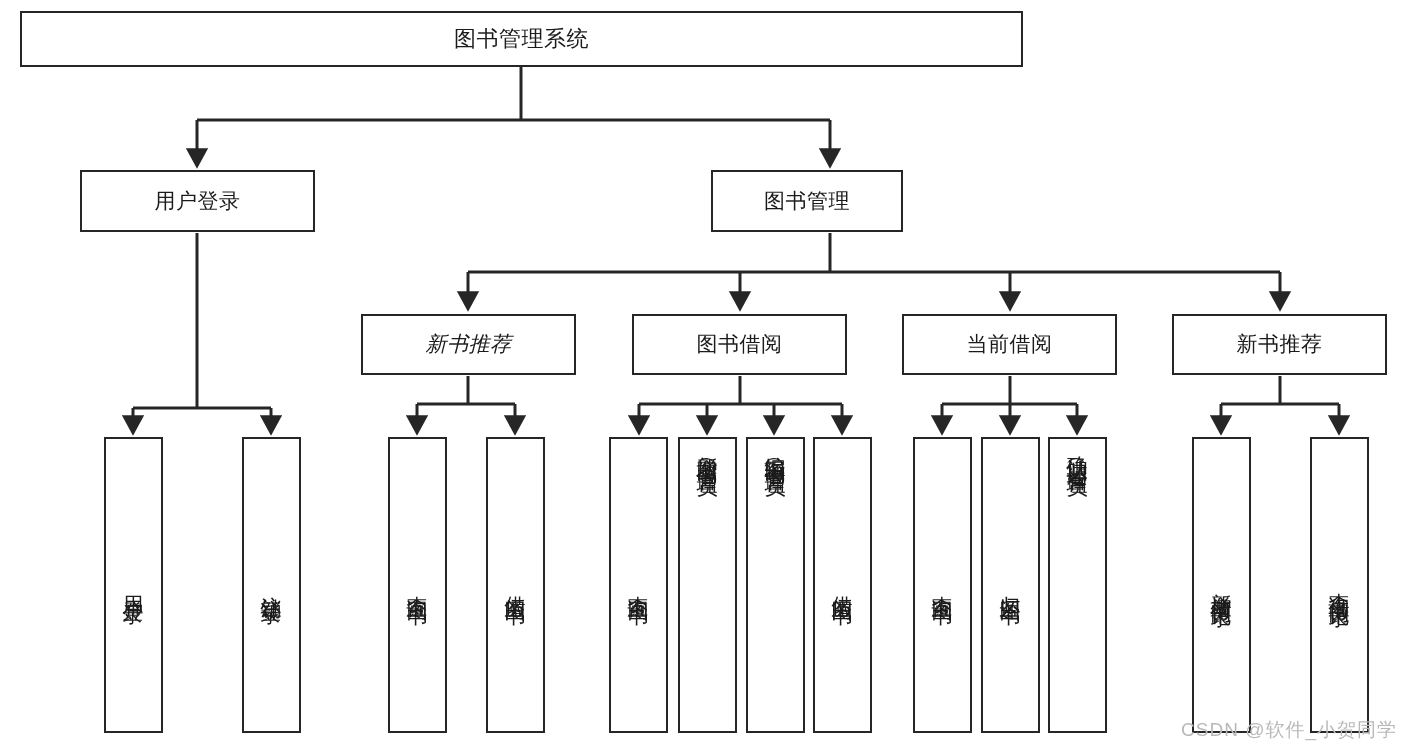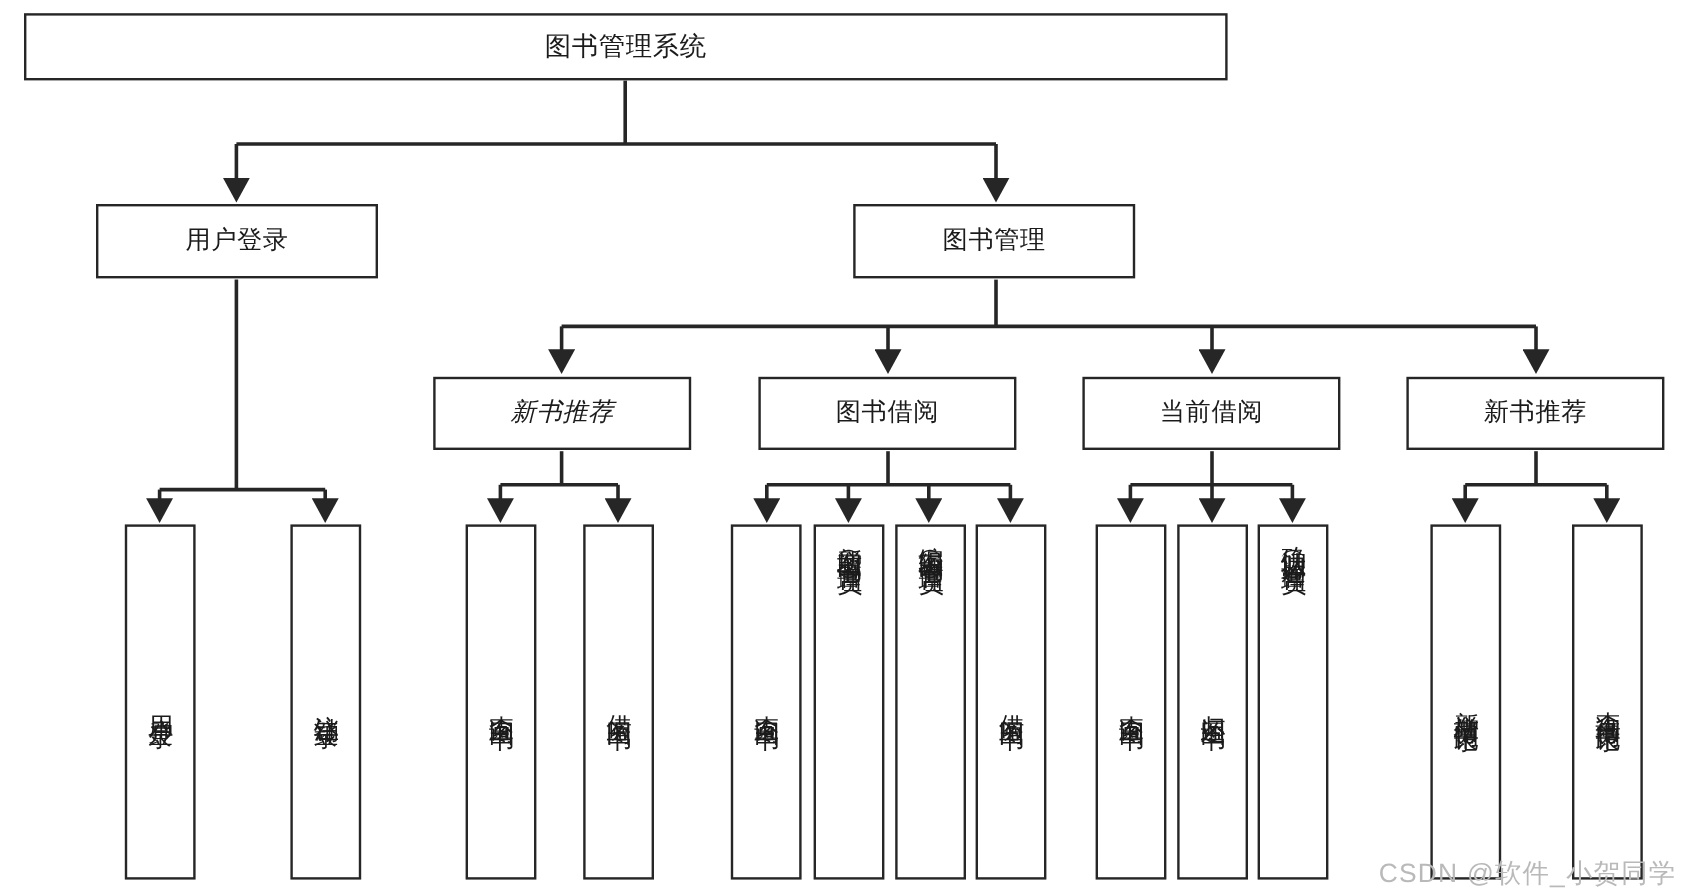--- a/index.html
+++ b/index.html
@@ -64,21 +64,21 @@
     white-space: nowrap;
     margin: 0 auto;
   }
   .node.v.center {
     align-items: center;
   }
   .watermark {
     position: absolute;
     right: 8px;
     bottom: 4px;
-    font-size: 22px;
+    font-size: 19px;
     color: #b9b9b9;
     letter-spacing: 1px;
     white-space: nowrap;
   }
 </style>
 </head>
 <body>
 
 <div id="canvas">
 
@@ -135,21 +135,21 @@
     </g>
   </svg>
 
   <div class="node h root" style="left:20px; top:11px; width:1003px; height:56px;">
     <span class="label">图书管理系统</span>
   </div>
 
   <div class="node h" style="left:80px; top:170px; width:235px; height:62px;">
     <span class="label">用户登录</span>
   </div>
-  <div class="node h" style="left:711px; top:170px; width:235px; height:62px;">
+  <div class="node h" style="left:711px; top:170px; width:192px; height:62px;">
     <span class="label">图书管理</span>
   </div>
 
   <div class="node h" style="left:361px; top:314px; width:215px; height:61px;font-style:italic;">
     <span class="label">新书推荐</span>
   </div>
   <div class="node h" style="left:902px; top:314px; width:215px; height:61px;">
     <span class="label">当前借阅</span>
   </div>
   <div class="node h" style="left:632px; top:314px; width:215px; height:61px;">

